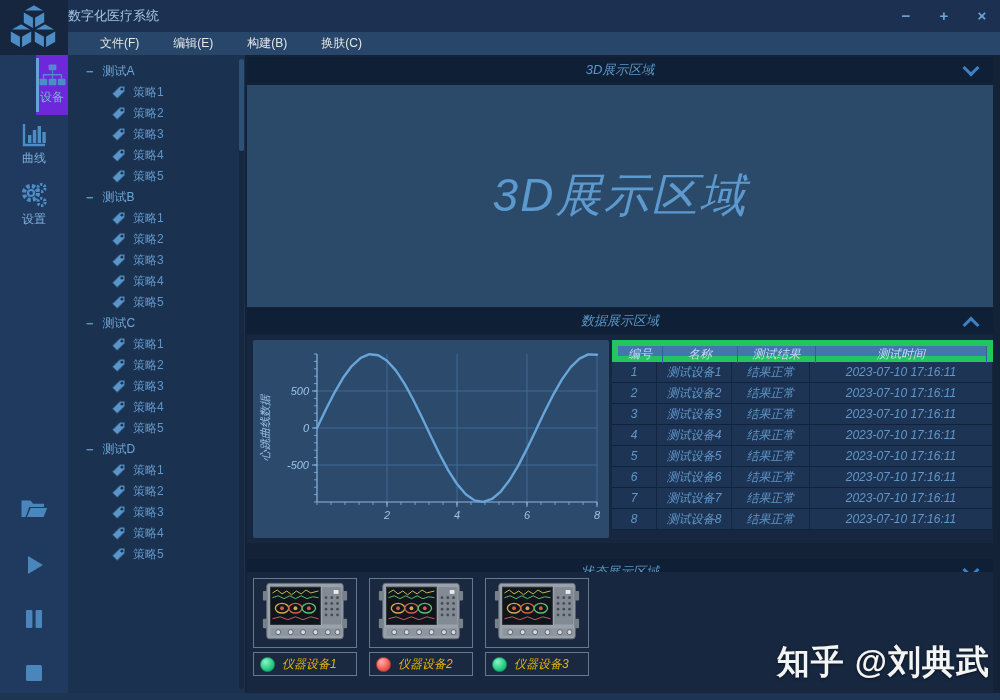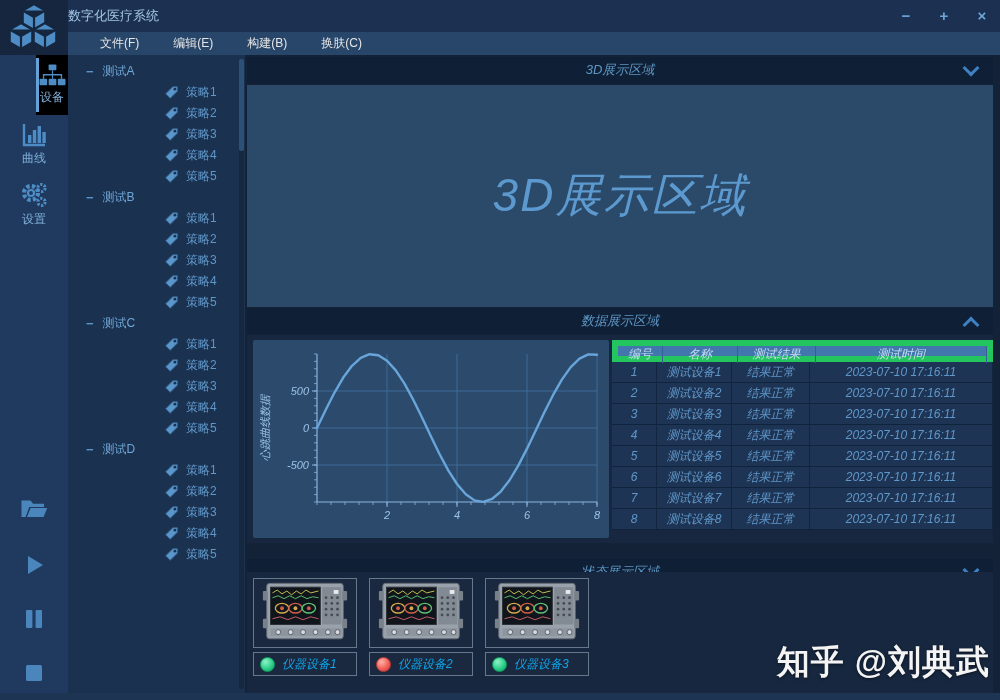--- a/index.html
+++ b/index.html
@@ -15,28 +15,28 @@
   .win-btns{position:absolute;right:6px;top:0;height:32px;display:flex;align-items:center;gap:14px;}
   .win-btn{width:24px;height:22px;text-align:center;line-height:22px;color:#6ca6da;
            font-size:15px;font-weight:bold;cursor:default;}
   .menubar{position:absolute;left:68px;top:32px;right:0;height:23px;background:#274669;
            display:flex;align-items:center;padding-left:22px;gap:14px;}
   .menu-item{color:#e5e5e5;font-size:12px;padding:0 10px;height:23px;line-height:23px;}
   
   .sidebar{position:absolute;left:0;top:55px;width:68px;bottom:0;background:#1f3a5e;}
   .side-item{position:relative;height:60px;display:flex;flex-direction:column;align-items:center;
              justify-content:center;gap:3px;color:#7fb0da;font-size:12px;}
-  .side-item.active{background:#000000;margin-left:36px;}
+  .side-item.active{background:#6d28d9;margin-left:36px;}
   .side-item.active::before{content:"";position:absolute;left:0;top:3px;bottom:3px;width:3px;background:#64a2d8;}
   .tool-btn{position:absolute;left:0;width:68px;height:30px;display:flex;align-items:center;justify-content:center;}
   
   .treepanel{position:absolute;left:68px;top:55px;width:177px;bottom:7px;background:#1b3150;padding-top:6px;box-sizing:border-box;}
   .tree-group{height:21px;display:flex;align-items:center;padding-left:18px;gap:9px;color:#6ea6d6;font-size:12px;}
   .tree-minus{color:#5b94c6;font-size:13px;font-weight:bold;line-height:21px;}
-  .tree-item{height:21px;display:flex;align-items:center;padding-left:96px;gap:7px;color:#5f97c9;font-size:12px;}
+  .tree-item{height:21px;display:flex;align-items:center;padding-left:43px;gap:7px;color:#5f97c9;font-size:12px;}
   .tag-ic{width:15px;height:15px;}
   .tree-scroll{position:absolute;right:1px;top:4px;width:5px;bottom:4px;background:#16283f;border-radius:2px;}
   .tree-thumb{position:absolute;left:0;top:0;width:5px;height:92px;background:#2d5076;border-radius:2px;}
   
   .main{position:absolute;left:245px;top:55px;right:0;bottom:0;background:#132237;font-style:italic;}
   .panel-header{position:absolute;left:2px;right:7px;height:26px;background:#0f2036;
                 display:flex;align-items:center;justify-content:center;color:#5e97c6;font-size:13px;}
   .chev{position:absolute;right:16px;width:9px;height:9px;border-right:3px solid #3f80c3;border-bottom:3px solid #3f80c3;}
   .chev.down{transform:rotate(45deg);top:5px;}
   .chev.up{transform:rotate(-135deg);top:11px;}
@@ -54,21 +54,21 @@
   .thead div{color:#c6ddf2;font-size:12px;display:flex;align-items:center;justify-content:center;border-right:1px solid #346192;}
   .trow{display:grid;grid-template-columns:45px 75px 78px 1fr;height:20px;background:#1e3454;border-bottom:1px solid #10233c;}
   .tcell{color:#5f97c9;font-size:12px;display:flex;align-items:center;justify-content:center;border-right:1px solid #13263f;}
   
   .device-list{position:absolute;left:6px;top:6px;display:flex;gap:12px;}
   .dev-card{width:104px;}
   .dev-img{height:70px;border:1px solid #66788c;background:#1a2940;display:flex;align-items:center;justify-content:center;box-sizing:border-box;}
   .dev-label{margin-top:4px;height:24px;border:1px solid #66788c;background:#1a2940;display:flex;align-items:center;
              padding-left:6px;gap:7px;box-sizing:border-box;}
   .led{width:15px;height:15px;border-radius:50%;border:1.5px solid #0e7a4e;box-sizing:border-box;}
-  .dev-name{color:#0ea5e9;font-size:12px;}
+  .dev-name{color:#eab308;font-size:12px;}
   .bottom-strip{position:absolute;left:0;bottom:0;width:1000px;height:7px;background:#1d3452;}
   .watermark{position:absolute;right:10px;top:640px;color:#f4f4f4;font-size:33px;font-weight:bold;
              letter-spacing:1px;text-shadow:0 1px 3px rgba(0,0,0,.55);z-index:50;}
 </style>
 </head>
 <body>
 
 <div id="app">
 
   <div class="logo-tile">

